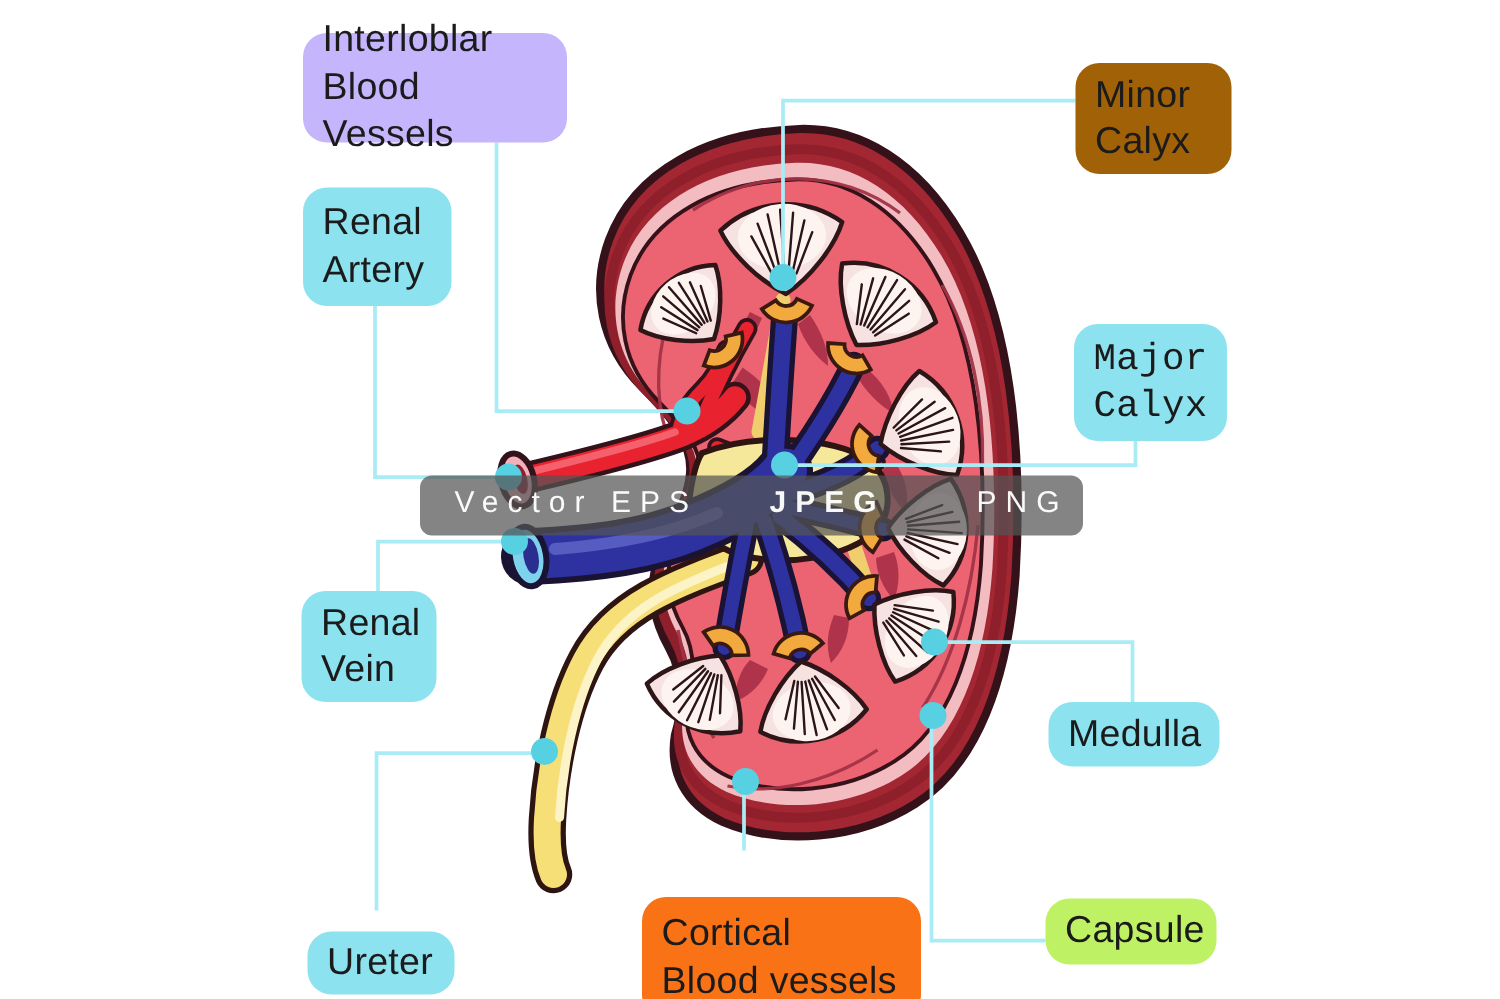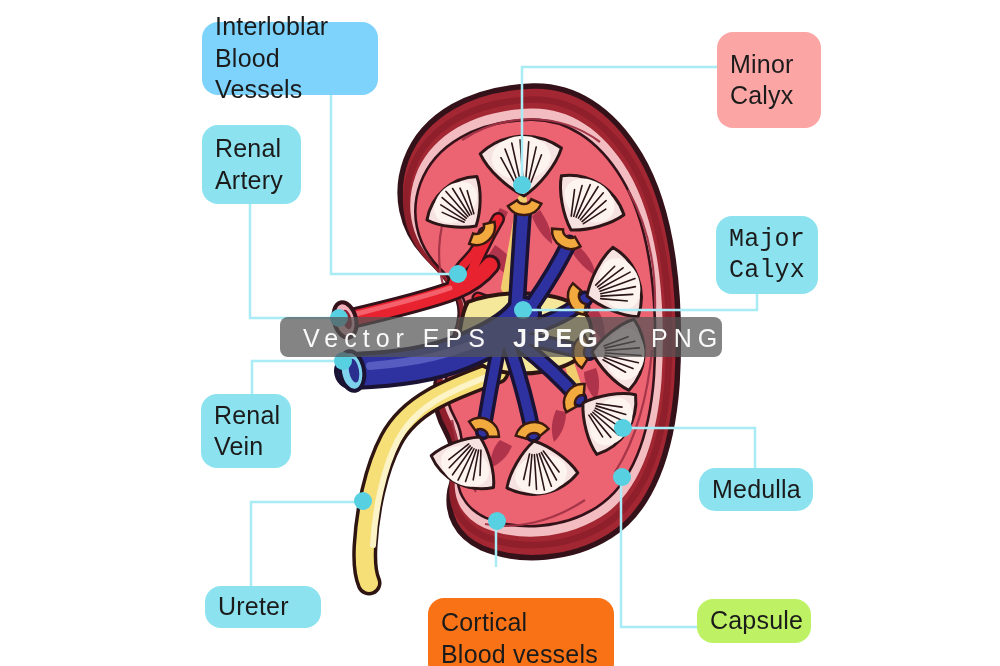--- a/index.html
+++ b/index.html
@@ -14,21 +14,21 @@
     padding-left:13px;padding-right:6px;
     border-radius:16px;
     font-size:25px;line-height:1.26;color:#1b1b1b;
     white-space:pre-line;letter-spacing:.2px;
   }
   .watermark{
     position:absolute;border-radius:8px;
   }
   .watermark span{
     position:absolute;top:7px;
-    font-size:25px;font-weight:400;letter-spacing:6px;
+    font-size:20px;font-weight:400;letter-spacing:6px;
     color:rgba(255,255,255,.96);
   }
 </style>
 </head>
 <body>
 
 <div class="stage">
 
   <svg class="art" viewBox="0 0 1000 666">
 
@@ -263,29 +263,29 @@
       </g>
   </svg>
 
   <div class="watermark" id="watermark" style="left: 280px; top: 317px; width: 442px; height: 40px; background: rgba(85, 85, 85, 0.72);">
     <span id="wm0" style="left: 23px;">Vector EPS</span>
     <span id="wm1" style="left: 233px; font-weight: bold;">JPEG</span>
     <span id="wm2" style="left: 371px;">PNG</span>
   </div>
 
   <div id="labels-layer">
-      <div class="label" style="left: 202px; top: 22px; width: 176px; height: 73px; background: #7dd3fc;">Interloblar
+      <div class="label" style="left: 202px; top: 22px; width: 176px; height: 73px; background: #c4b5fd;">Interloblar
 Blood Vessels</div>
       <div class="label" style="left: 202px; top: 125px; width: 99px; height: 79px; background: rgb(140, 227, 239);">Renal
 Artery</div>
-      <div class="label" style="left: 717px; top: 32px; width: 104px; height: 96px; background: #fca5a5;">Minor
+      <div class="label" style="left: 717px; top: 42px; width: 104px; height: 74px; background: #a16207;">Minor
 Calyx</div>
       <div class="label" style="left: 716px; top: 216px; width: 102px; height: 78px; background: rgb(140, 227, 239); font-family: Liberation Mono, monospace;">Major
 Calyx</div>
       <div class="label" style="left: 201px; top: 394px; width: 90px; height: 74px; background: rgb(140, 227, 239);">Renal
 Vein</div>
       <div class="label" style="left: 699px; top: 468px; width: 114px; height: 43px; background: rgb(140, 227, 239);">Medulla</div>
-      <div class="label" style="left: 205px; top: 586px; width: 116px; height: 42px; background: rgb(140, 227, 239);">Ureter</div>
+      <div class="label" style="left: 205px; top: 621px; width: 98px; height: 42px; background: rgb(140, 227, 239);">Ureter</div>
       <div class="label" style="left: 428px; top: 567px; width: 186px; height: 81px; background: #f97316; margin-top: 31px;">Cortical
 Blood vessels</div>
       <div class="label" style="left: 697px; top: 599px; width: 114px; height: 44px; background: #bef264;">Capsule</div>
     </div>
 </div>
 
 </body></html>

